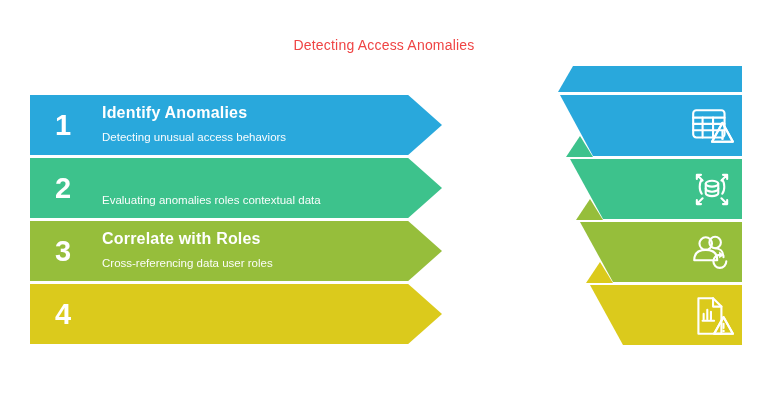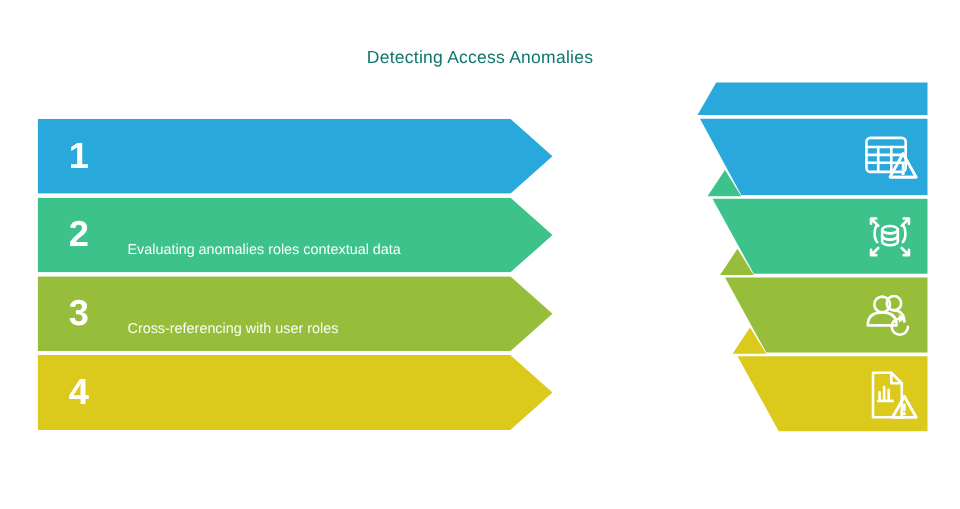--- a/index.html
+++ b/index.html
@@ -2,21 +2,21 @@
 <html><head>
 <meta charset="utf-8">
 <style>
   html,body { margin:0; padding:0; background:#ffffff; }
   .stage {
     position:relative; width:768px; height:407px; background:#ffffff;
     font-family:"Liberation Sans", sans-serif; overflow:hidden;
   }
   .main-title {
     position:absolute; top:37px; left:0; width:100%;
-    text-align:center; font-size:14px; color:#0f766e; letter-spacing:.2px;
+    text-align:center; font-size:14px; color:#ef4444; letter-spacing:.2px;
   }
   .banner {
     position:absolute; left:30px; width:412px; height:60px; color:#ffffff;
     clip-path:polygon(0 0, 91.8% 0, 100% 50%, 91.8% 100%, 0 100%);
   }
   .banner .num {
     position:absolute; left:0; top:0; width:66px; height:100%;
     display:flex; align-items:center; justify-content:center;
     font-size:29px; font-weight:bold;
   }
@@ -38,30 +38,33 @@
 </style>
 </head>
 <body>
 
 <div class="stage">
 
   <div class="main-title">Detecting Access Anomalies</div>
 
   <div class="banner" style="top: 95px; background: rgb(41, 168, 220);">
     <div class="num">1</div>
+    <div class="step-title">Identify Anomalies</div>
+    <div class="step-sub">Detecting unusual access behaviors</div>
   </div>
 
   <div class="banner" style="top: 158px; background: rgb(61, 194, 140);">
     <div class="num">2</div>
     <div class="step-sub">Evaluating anomalies roles contextual data</div>
   </div>
 
   <div class="banner" style="top: 221px; background: rgb(150, 190, 59);">
     <div class="num">3</div>
-    <div class="step-sub">Cross-referencing with user roles</div>
+    <div class="step-title">Correlate with Roles</div>
+    <div class="step-sub">Cross-referencing data user roles</div>
   </div>
 
   <div class="banner" style="top: 284px; background: rgb(219, 202, 28);">
     <div class="num">4</div>
   </div>
 
   <svg class="ribbon" width="768" height="407" viewBox="0 0 768 407">
     <polygon points="573,66 742,66 742,92 558,92" fill="#29a8dc"></polygon>
     <polygon points="560,95 742,95 742,156 593,156" fill="#29a8dc"></polygon>
     <polygon points="580,136 593,157 566,157" fill="#3dc28c"></polygon>

